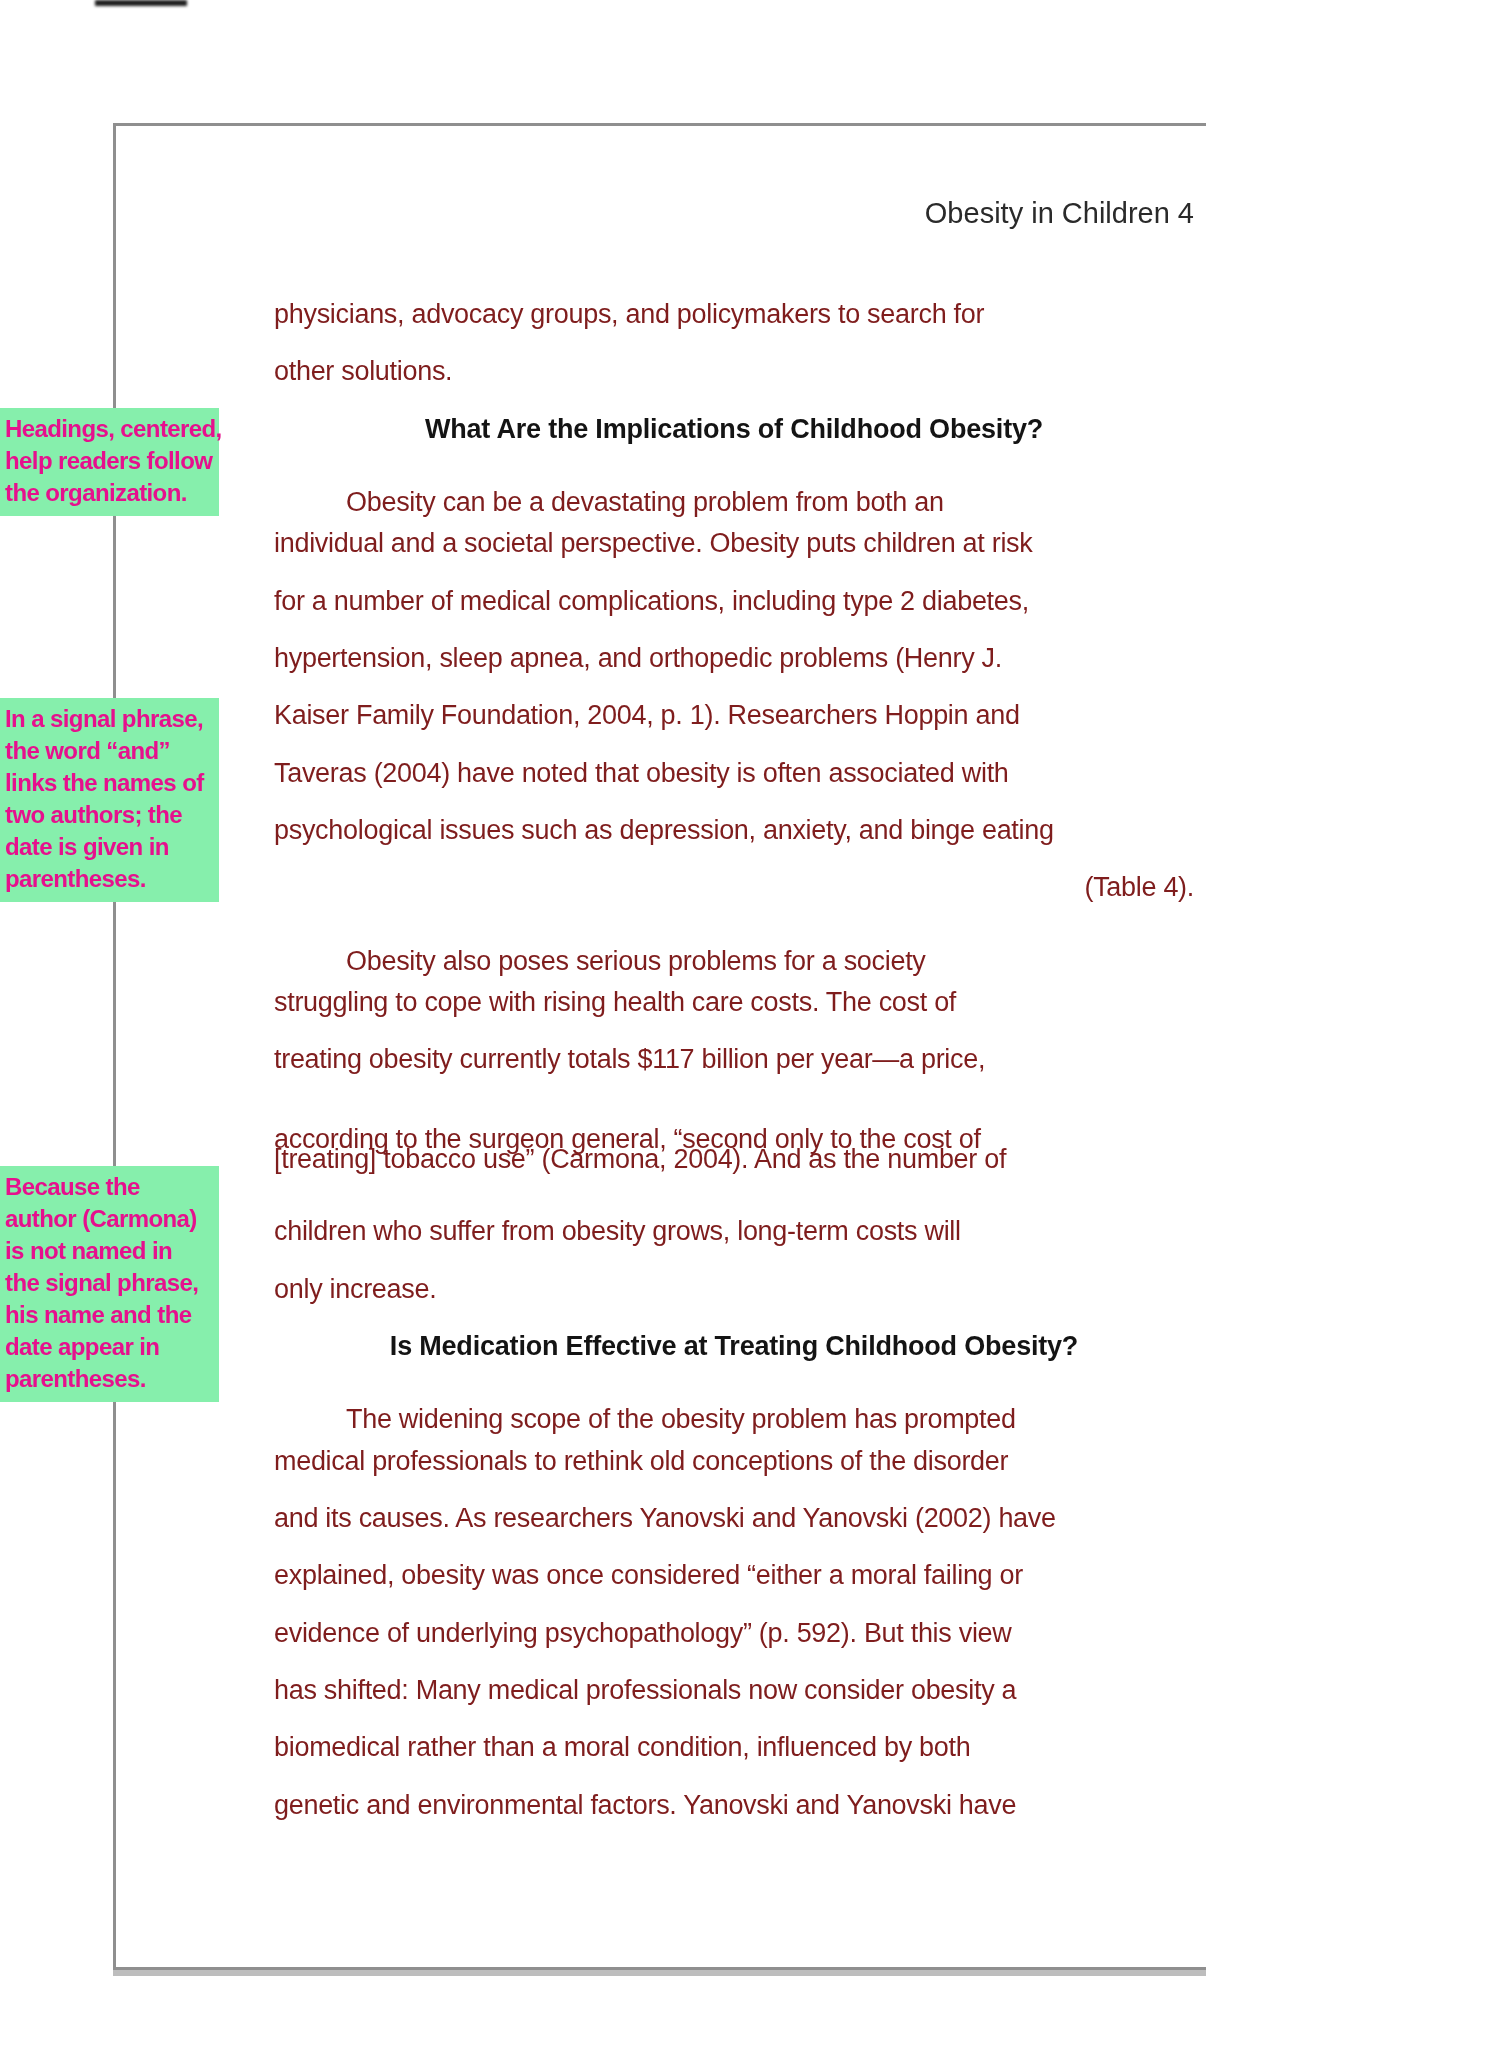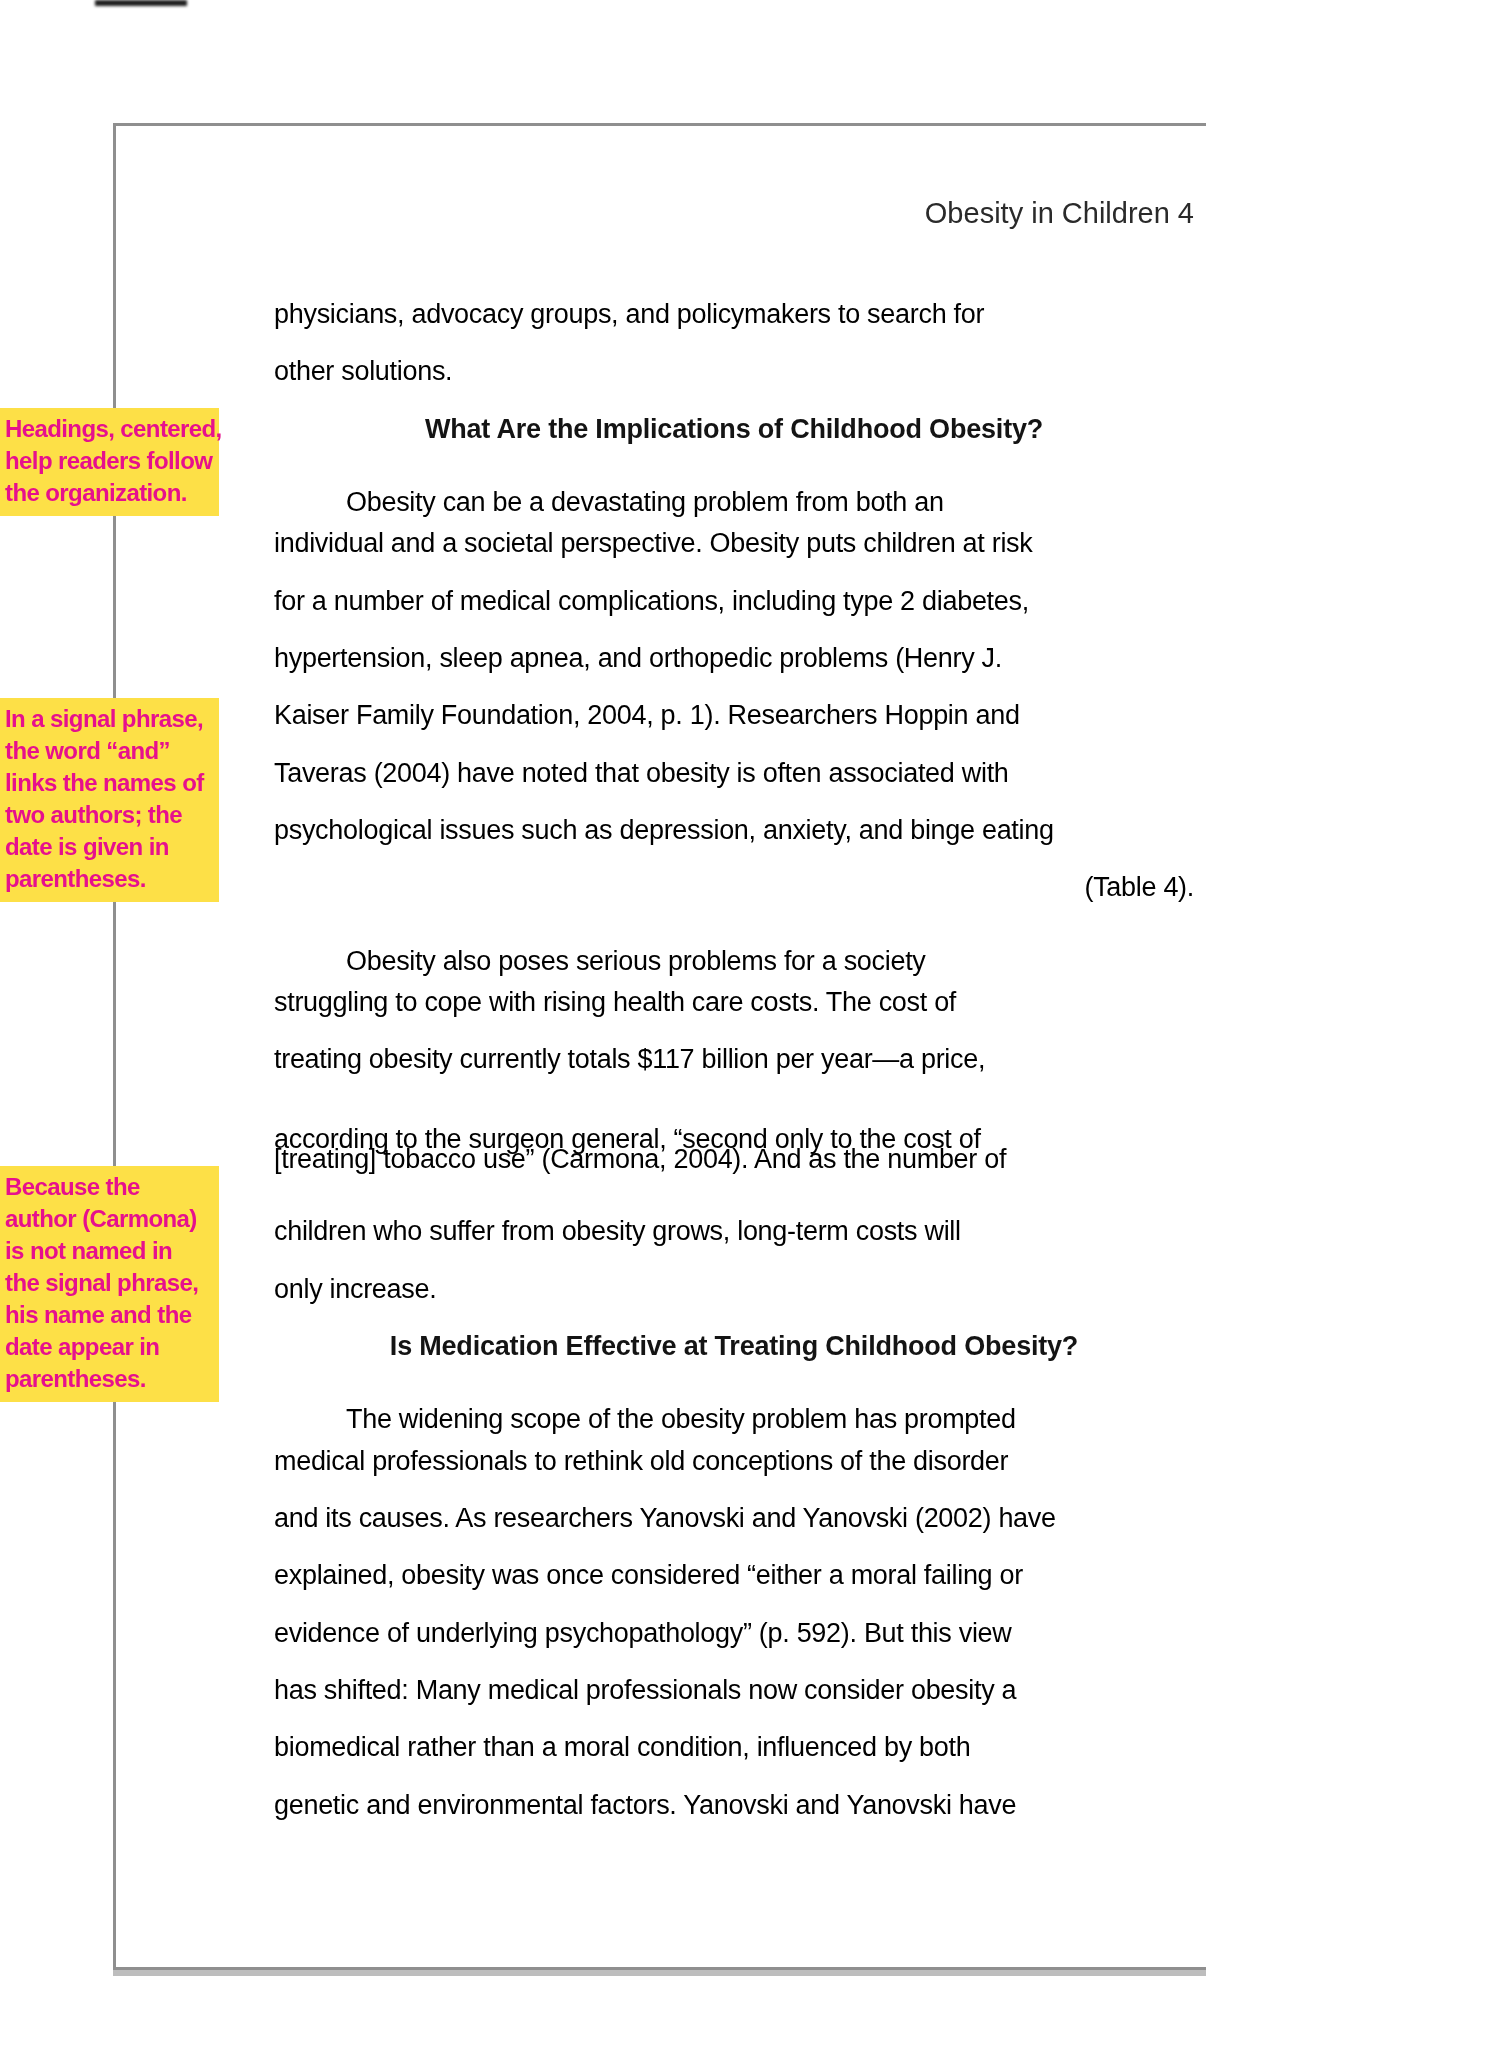--- a/index.html
+++ b/index.html
@@ -24,31 +24,31 @@
   
   .running-head{
     position:absolute;left:274px;top:197px;width:920px;
     text-align:right;font-size:29px;color:#2a2a2a;white-space:nowrap;
   }
 
   
   .manuscript-body{position:absolute;left:274px;top:294px;width:920px;height:1620px;}
   .line{
     position:absolute;left:0;width:100%;
-    font-size:27px;line-height:40px;color:#000000;
+    font-size:27px;line-height:40px;color:#7f1d1d;
     letter-spacing:-0.3px;white-space:nowrap;
   }
   .line.indent{padding-left:72px;box-sizing:border-box;margin-top:16px;}
   .line.heading{font-weight:bold;text-align:center;color:#141414;letter-spacing:-0.2px;}
 
   
   .margin-annotations{position:absolute;left:0;top:0;width:230px;height:2048px;}
   .annotation{
     position:absolute;left:0;width:219px;
-    background:#fde047;padding:5px 0 7px 5px;box-sizing:border-box;
+    background:#86efac;padding:5px 0 7px 5px;box-sizing:border-box;
   }
   .ann-line{
     font-size:24px;font-weight:bold;color:#e6108d;
     line-height:32px;white-space:nowrap;letter-spacing:-0.6px;
   }
 </style>
 </head>
 <body>
 
 <div class="canvas">

